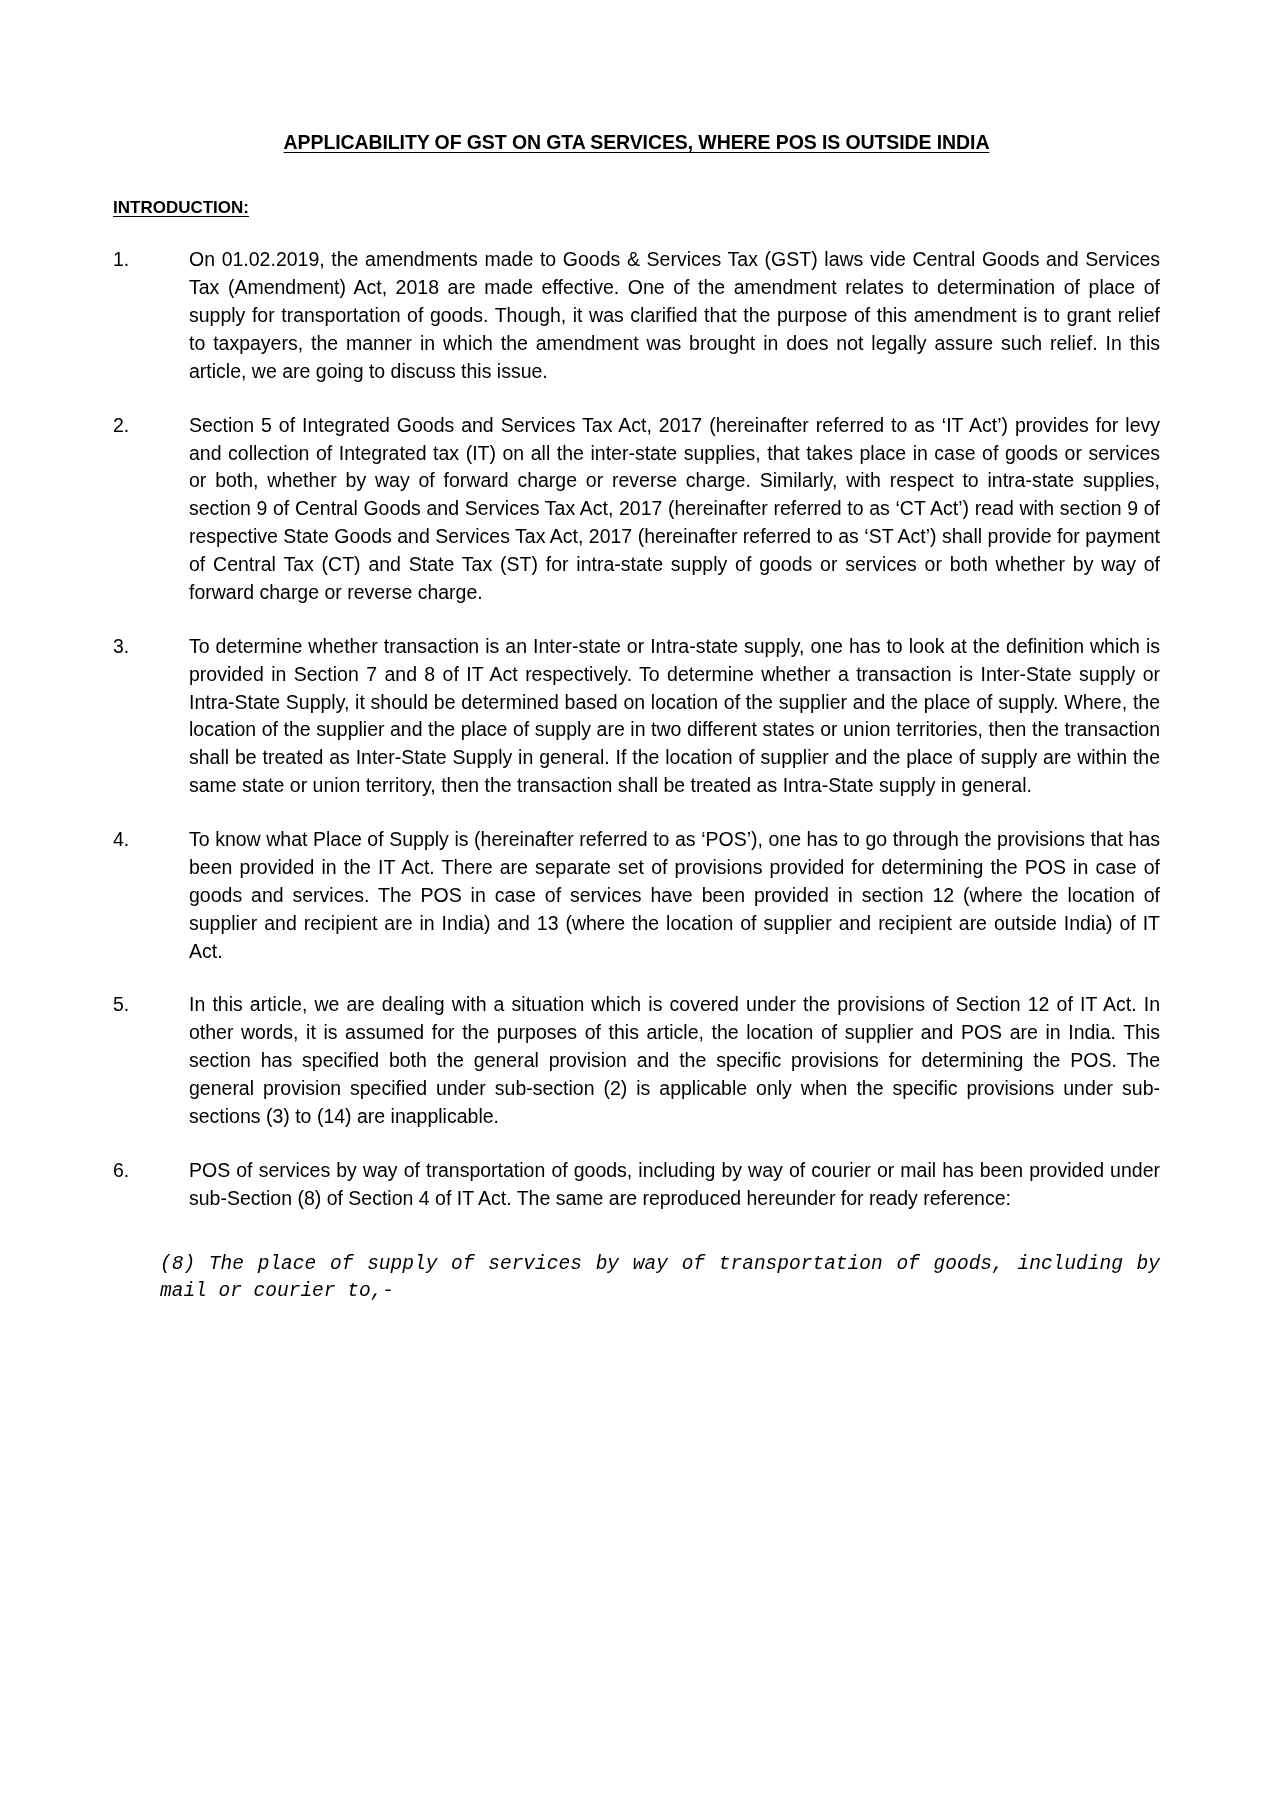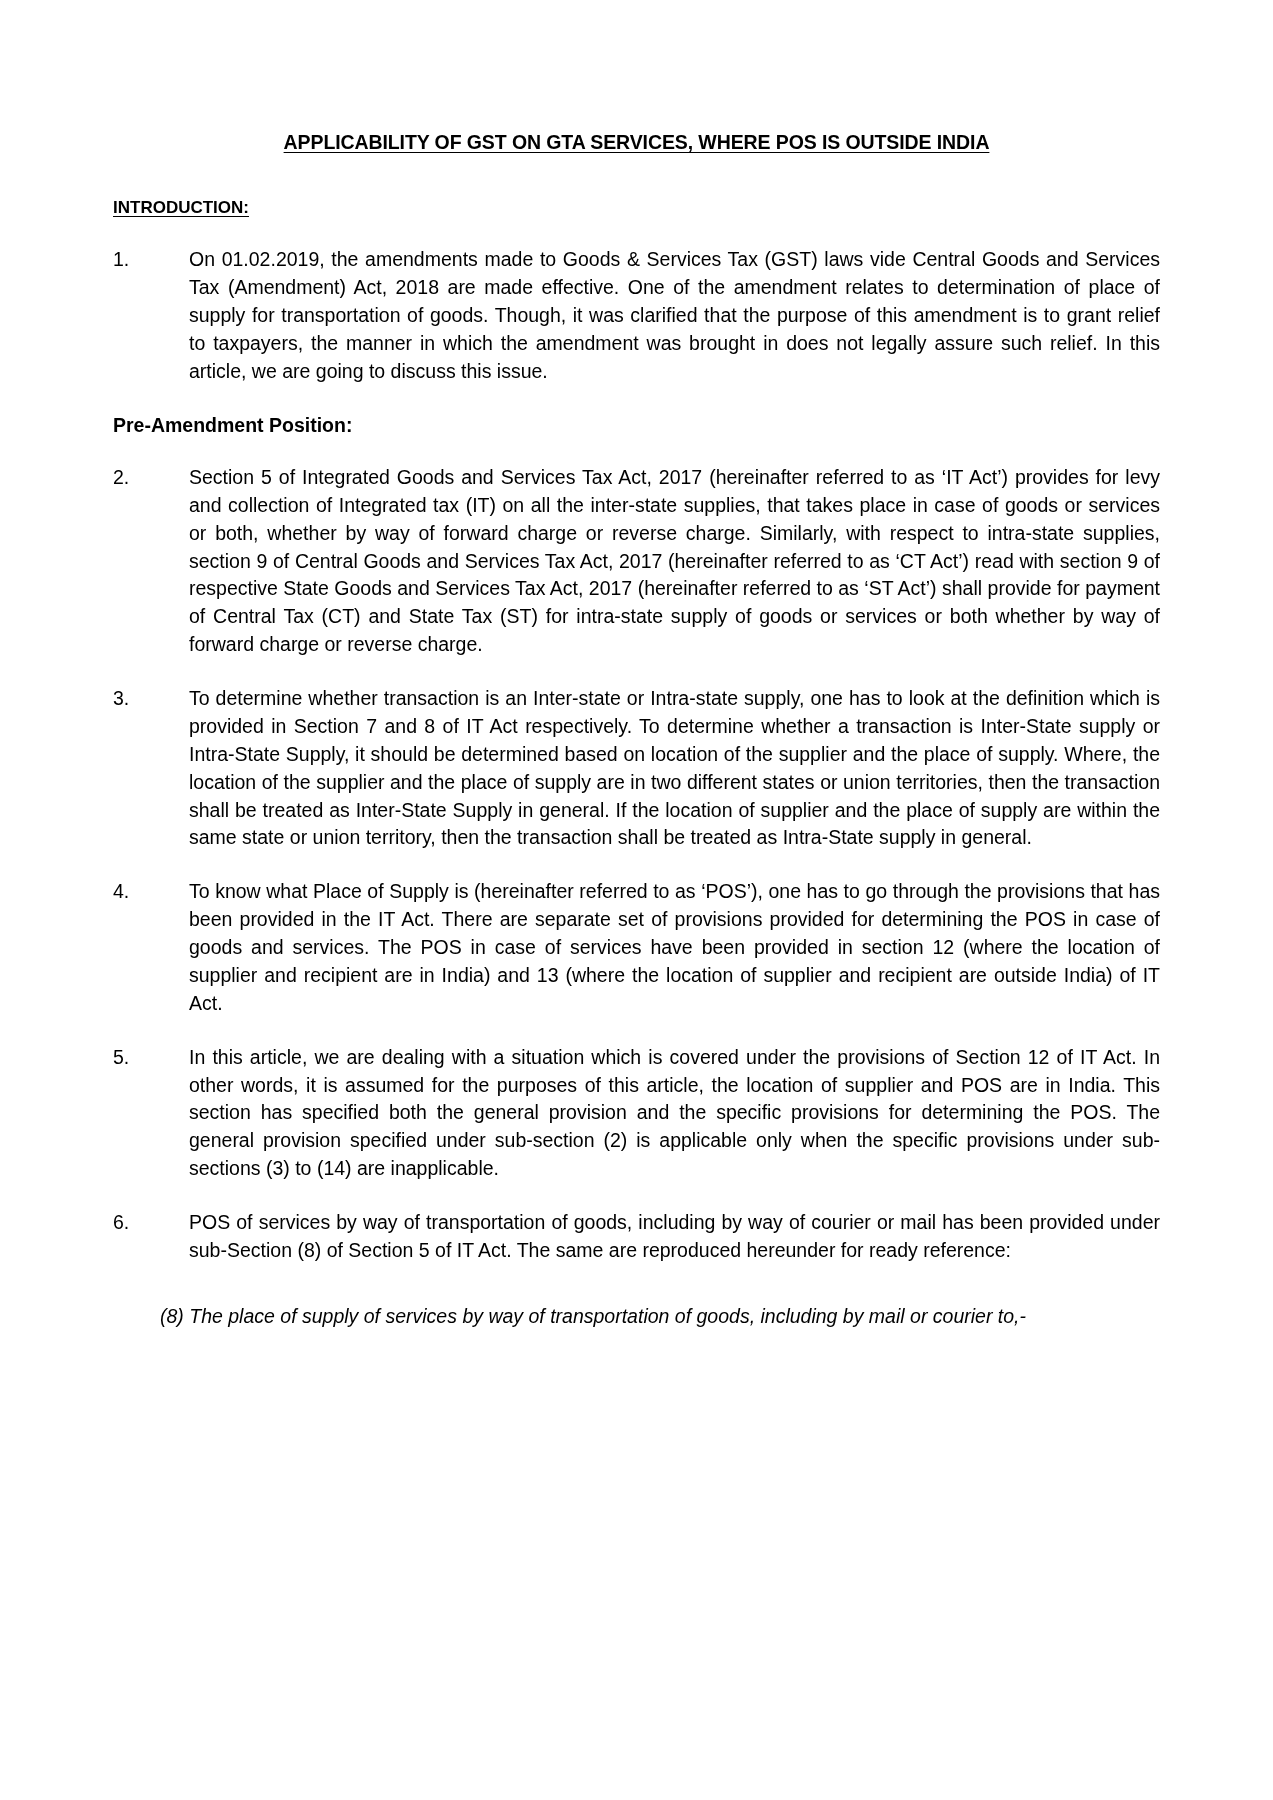--- a/index.html
+++ b/index.html
@@ -64,38 +64,38 @@
     hyphens: none;
     margin-left: 29px;
   }
   .quote-block {
     margin: 38px 0 0 47px;
     font-size: 19.5px;
     line-height: 1.43;
     font-style: italic;
     text-align: justify;
     max-width: 1000px;
+    font-family: Liberation Mono, monospace;
   }
 </style>
 </head>
 <body>
 
 <div class="page">
 
   <div class="doc-title">APPLICABILITY OF GST ON GTA SERVICES, WHERE POS IS OUTSIDE INDIA</div>
 
   <div class="heading-underline">INTRODUCTION:</div>
 
   <div class="numbered">
     <div class="num">1.</div>
     <div class="body-text">On 01.02.2019, the amendments made to Goods &amp; Services Tax (GST) laws  vide Central Goods and Services Tax (Amendment) Act, 2018 are made effective. One of the amendment   relates to determination of place of supply for transportation of goods. Though, it was clarified that the purpose of this amendment is to grant relief to taxpayers, the manner in which the amendment was brought in does not legally assure such relief.  In this article, we are going to discuss this issue.</div>
   </div>
 
 
-  <div class="heading-plain">Pre-Amendment Position:</div>
 
   <div class="numbered">
     <div class="num">2.</div>
     <div class="body-text">Section 5 of Integrated Goods and Services Tax Act, 2017 (hereinafter referred to as ‘IT Act’) provides for levy and collection of Integrated tax (IT) on all the inter-state supplies, that takes place in case of goods or services or both, whether by way of forward charge or reverse charge. Similarly, with respect to intra-state supplies, section 9 of Central Goods and Services Tax Act, 2017 (hereinafter referred to as ‘CT Act’) read with section 9 of respective State Goods and Services Tax Act, 2017 (hereinafter referred to as ‘ST Act’) shall provide for payment of Central Tax (CT) and State Tax (ST) for intra-state supply of goods or services or both whether by way of forward charge or reverse charge.</div>
   </div>
 
   <div class="numbered">
     <div class="num">3.</div>
     <div class="body-text">To determine whether transaction is an Inter-state or Intra-state supply, one has to look at the definition which is provided in Section 7 and 8 of IT Act respectively. To determine whether a transaction is Inter-State supply or Intra-State Supply, it should be determined based on location of the supplier and the place of supply. Where, the location of the supplier and the place of supply are in two different states or union territories, then the transaction shall be treated as Inter-State Supply in general. If the location of supplier and the place of supply are within the same state or union territory, then the transaction shall be treated as Intra-State supply in general.</div>
   </div>
@@ -105,18 +105,18 @@
     <div class="body-text">To know what Place of Supply is (hereinafter referred to as ‘POS’), one has to go through the provisions that has been provided in the IT Act. There are separate set of provisions provided for determining the POS in case of goods and services. The POS in case of services have been provided in section 12 (where the location of supplier and recipient are in India) and 13 (where the location of supplier and recipient are outside India) of IT Act.</div>
   </div>
 
   <div class="numbered">
     <div class="num">5.</div>
     <div class="body-text">In this article, we are dealing with  a situation which is covered under the provisions of Section 12 of IT Act. In other words,  it is assumed for the purposes of this article, the location of supplier and POS are in India. This section has specified both the general provision and the specific provisions for determining the POS. The general provision specified under sub-section (2) is applicable only when the specific provisions under sub-sections (3) to (14) are inapplicable.</div>
   </div>
 
   <div class="numbered">
     <div class="num">6.</div>
-    <div class="body-text">POS of services by way of transportation of goods, including by way of courier or mail has been provided under sub-Section (8) of Section 5 of IT Act. The same are reproduced hereunder for ready reference:</div>
+    <div class="body-text">POS of services by way of transportation of goods, including by way of courier or mail has been provided under sub-Section (8) of Section 4 of IT Act. The same are reproduced hereunder for ready reference:</div>
   </div>
 
   <div class="quote-block">(8) The place of supply of services by way of transportation of goods, including by mail or courier to,-</div>
 
 </div>
 
 </body></html>

